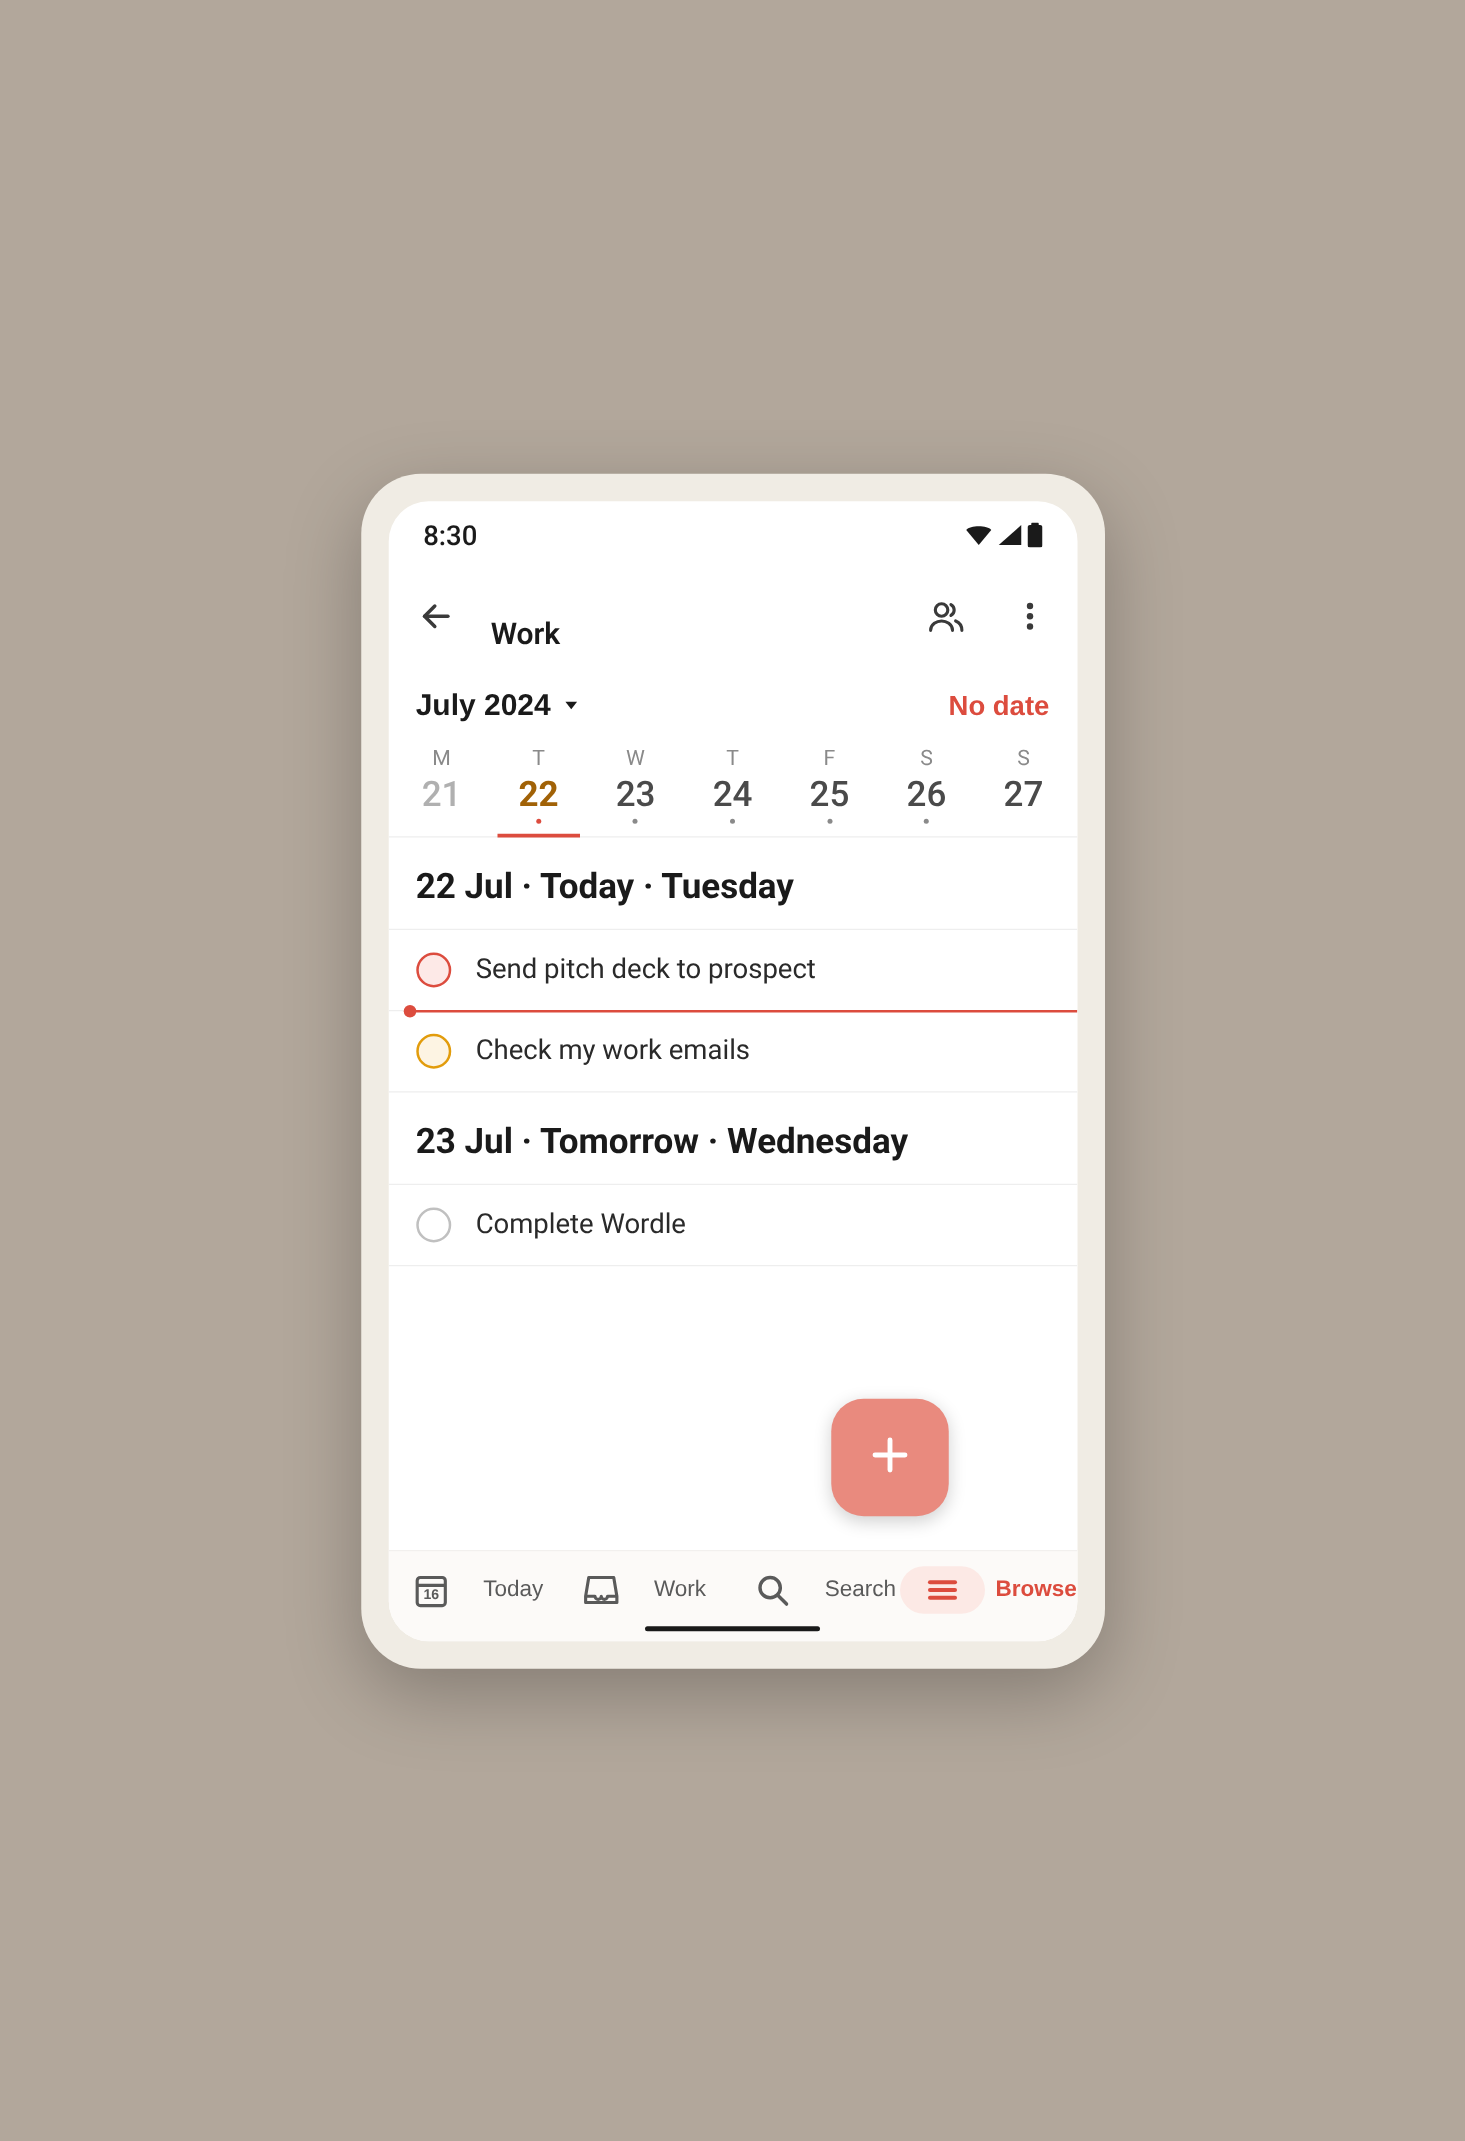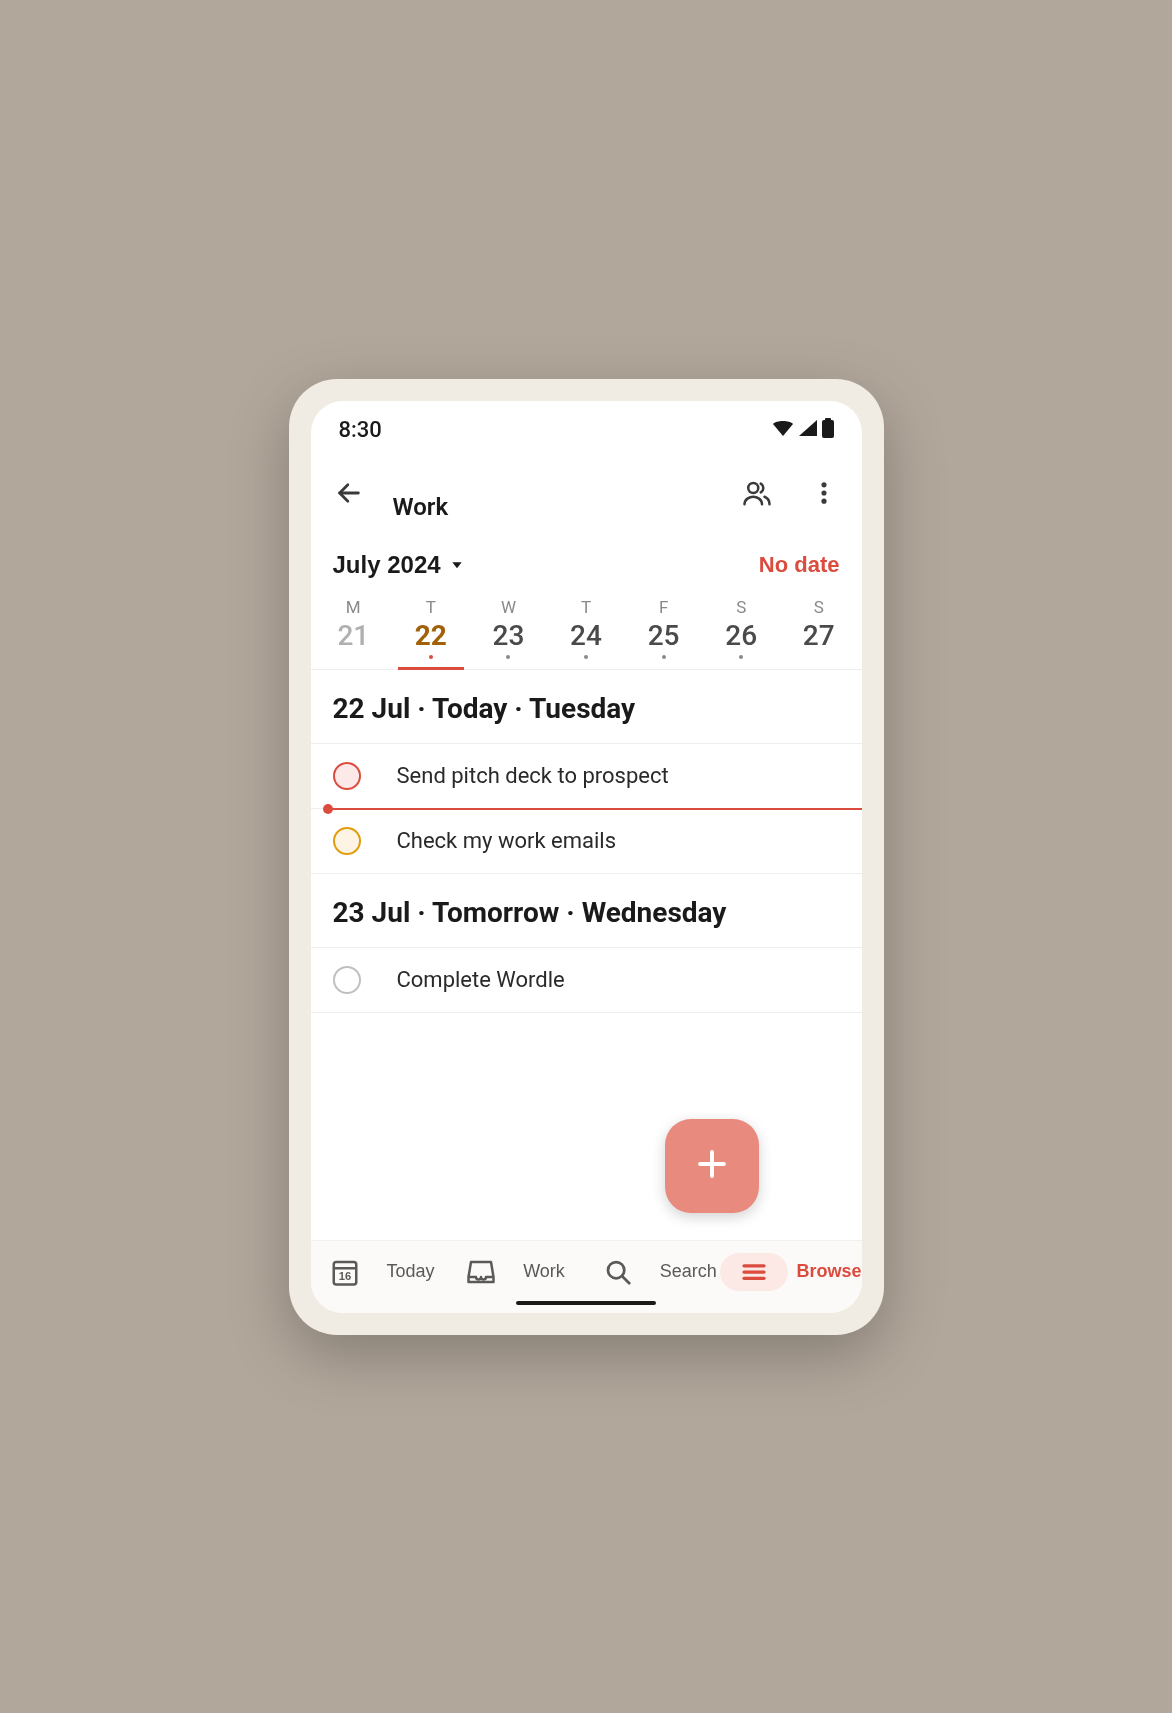--- a/index.html
+++ b/index.html
@@ -94,21 +94,21 @@
     padding: 22px 22px 18px 22px;
     font-size: 28px;
     font-weight: 700;
     color: #1a1a1a;
     border-bottom: 1px solid #eee;
   }
   .task-row {
     display: flex;
     align-items: center;
     padding: 18px 22px;
-    gap: 36px;
+    gap: 20px;
     border-bottom: 1px solid #eee;
   }
   .task-circle {
     width: 28px; height: 28px;
     border-radius: 50%;
     border: 2.5px solid #c0c0c0;
     flex-shrink:0;
     cursor:pointer;
   }
   .task-circle.red { border-color:#dc4c3e; background:#fde9e7; }

